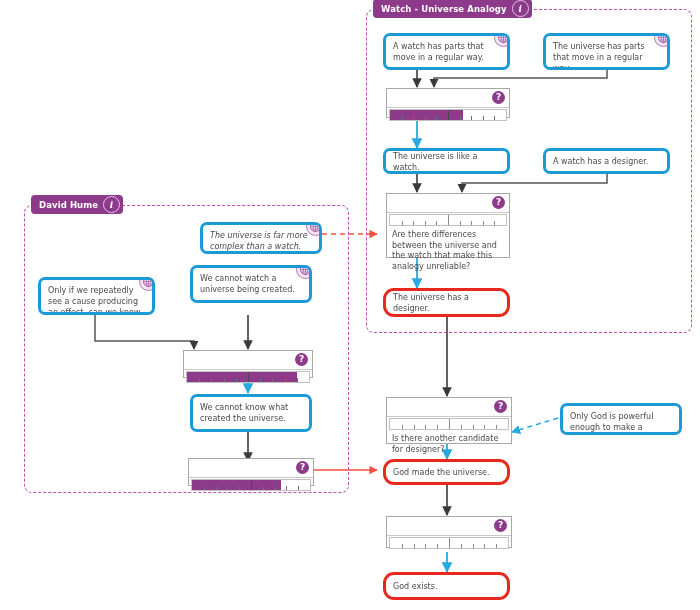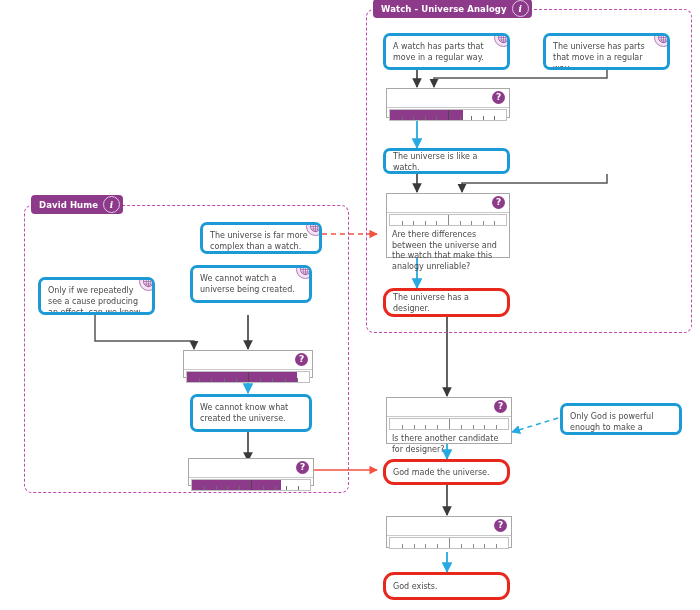--- a/index.html
+++ b/index.html
@@ -222,26 +222,29 @@
         <line x1="2.7" y1="11" x2="13.3" y2="11" stroke="#9b4f9b" stroke-width=".7"></line>
         <line x1="8" y1="1.8" x2="8" y2="14.2" stroke="#9b4f9b" stroke-width=".8"></line>
       </svg>
     </span>
   </div>
 
   <div class="node claim" style="left:383px;top:148px;width:127px;height:26px;display:flex;align-items:center;">
     <span class="txt">The universe is like a watch.</span>
   </div>
 
+  <div class="node claim" style="left:543px;top:148px;width:127px;height:26px;display:flex;align-items:center;">
+    <span class="txt">A watch has a designer.</span>
+  </div>
 
   <div class="node claim conclusion" style="left:383px;top:288px;width:127px;height:29px;display:flex;align-items:center;">
     <span class="txt">The universe has a designer.</span>
   </div>
 
-  <div class="node claim" style="left:200px;top:222px;width:122px;height:32px;">
+  <div class="node claim" style="left:200px;top:222px;width:122px;height:32px;font-style:italic;">
     <span class="txt">The universe is far more complex than a watch.</span>
     <span class="globe-icon">
       <svg width="13" height="13" viewBox="0 0 16 16">
         <circle cx="8" cy="8" r="6.2" fill="none" stroke="#9b4f9b" stroke-width="1"></circle>
         <ellipse cx="8" cy="8" rx="2.8" ry="6.2" fill="none" stroke="#9b4f9b" stroke-width=".8"></ellipse>
         <line x1="1.8" y1="8" x2="14.2" y2="8" stroke="#9b4f9b" stroke-width=".8"></line>
         <line x1="2.7" y1="5" x2="13.3" y2="5" stroke="#9b4f9b" stroke-width=".7"></line>
         <line x1="2.7" y1="11" x2="13.3" y2="11" stroke="#9b4f9b" stroke-width=".7"></line>
         <line x1="8" y1="1.8" x2="8" y2="14.2" stroke="#9b4f9b" stroke-width=".8"></line>
       </svg>

